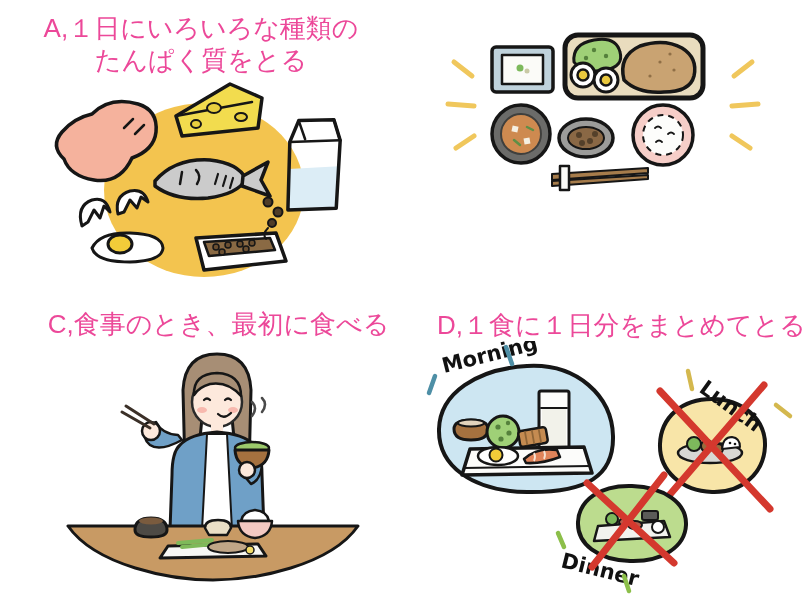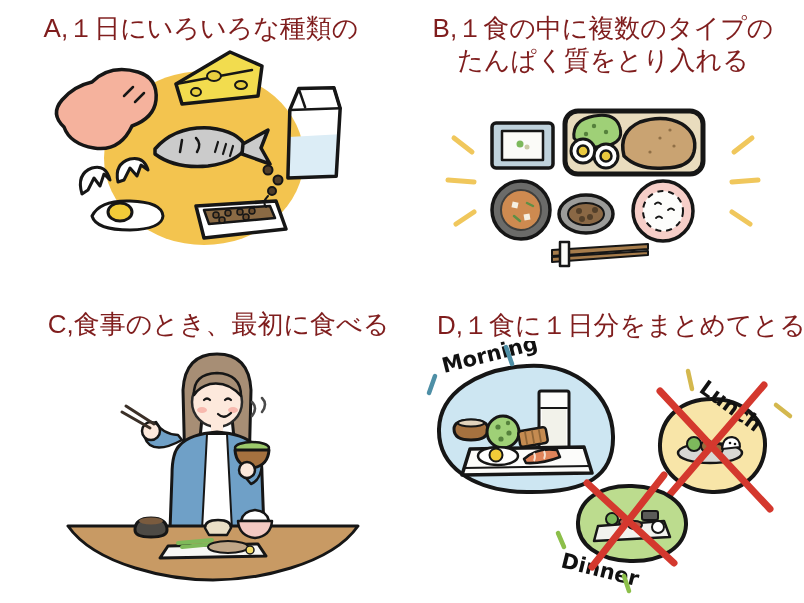--- a/index.html
+++ b/index.html
@@ -6,38 +6,39 @@
   .canvas{
     position:relative;width:804px;height:603px;background:#ffffff;
     font-family:"Liberation Sans","DejaVu Sans",sans-serif;overflow:hidden;
   }
   .quad{position:absolute;}
   .qa{left:0;top:0;width:402px;height:300px;}
   .qb{left:402px;top:0;width:402px;height:300px;}
   .qc{left:0;top:300px;width:402px;height:303px;}
   .qd{left:402px;top:301px;width:402px;height:303px;}
   .qhead{
-    text-align:center;color:#7f1d1d;font-size:26px;line-height:32px;
+    text-align:center;color:#ec4899;font-size:26px;line-height:32px;
     padding-top:12px;font-weight:400;letter-spacing:0px;white-space:nowrap;
   }
   .qhead.single{padding-top:8px;padding-left:35px;}
   svg{display:block;margin:0 auto;}
   .outline{stroke:#161616;stroke-linejoin:round;stroke-linecap:round;}
   text.meal{
     font-family:"DejaVu Sans",sans-serif;font-weight:bold;font-size:21px;fill:#111;
   }
 </style>
 </head>
 <body>
 
 <div class="canvas">
 
   <div class="quad qa">
     <div class="qhead">
       <div>A,１日にいろいろな種類の</div>
+      <div>たんぱく質をとる</div>
     </div>
     <svg width="402" height="215" viewBox="0 0 402 215">
 
       <ellipse cx="204" cy="114" rx="100" ry="87" fill="#F3C44F"></ellipse>
 
       <g>
         <path d="M64,83 Q50,70 62,56 Q74,42 92,38 Q110,20 138,28 Q158,34 156,56 Q154,74 132,82 Q120,108 94,104 Q70,100 64,83 Z" fill="#F5B29D" class="outline" stroke-width="3.5"></path>
         <path d="M124,52 L133,43" class="outline" stroke-width="2.5" fill="none"></path>
         <path d="M135,58 L144,49" class="outline" stroke-width="2.5" fill="none"></path>
       </g>
@@ -88,24 +89,20 @@
         <circle cx="222" cy="176" r="3" fill="#6B4F31" class="outline" stroke-width="1.5"></circle>
         <circle cx="268" cy="126" r="4.5" fill="#4F3D28" class="outline" stroke-width="2"></circle>
         <circle cx="278" cy="136" r="4.5" fill="#4F3D28" class="outline" stroke-width="2"></circle>
         <circle cx="272" cy="147" r="4" fill="#4F3D28" class="outline" stroke-width="2"></circle>
         <path d="M268,152 Q262,158 266,163" class="outline" stroke-width="2" fill="none"></path>
       </g>
     </svg>
   </div>
 
   <div class="quad qb">
-    <div class="qhead">
-      <div>B,１食の中に複数のタイプの</div>
-      <div>たんぱく質をとり入れる</div>
-    </div>
     <svg width="402" height="215" viewBox="0 0 402 215">
 
       <g stroke="#F0C75C" stroke-width="5" stroke-linecap="round">
         <path d="M52,62 L70,76"></path>
           <path d="M46,104 L72,106"></path>
           <path d="M54,148 L72,136"></path>
         <path d="M350,62 L332,76"></path>
           <path d="M356,104 L330,106"></path>
           <path d="M348,148 L330,136"></path>
       </g>

